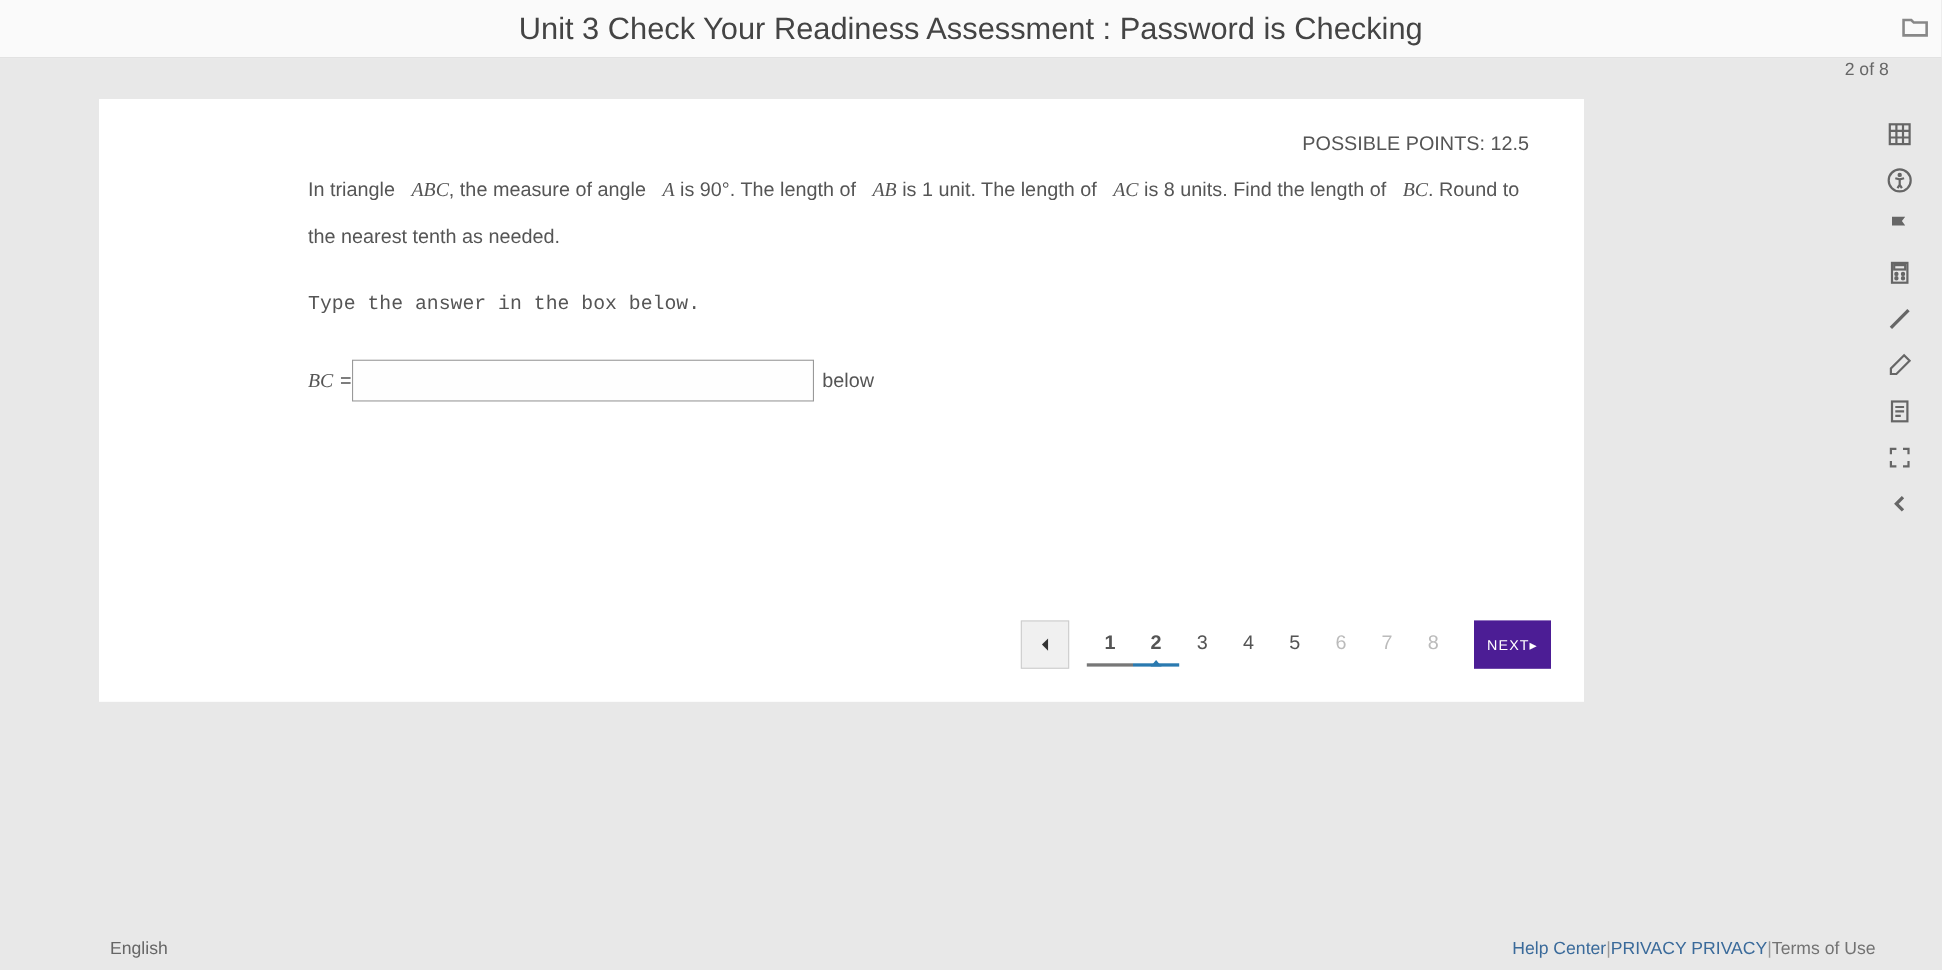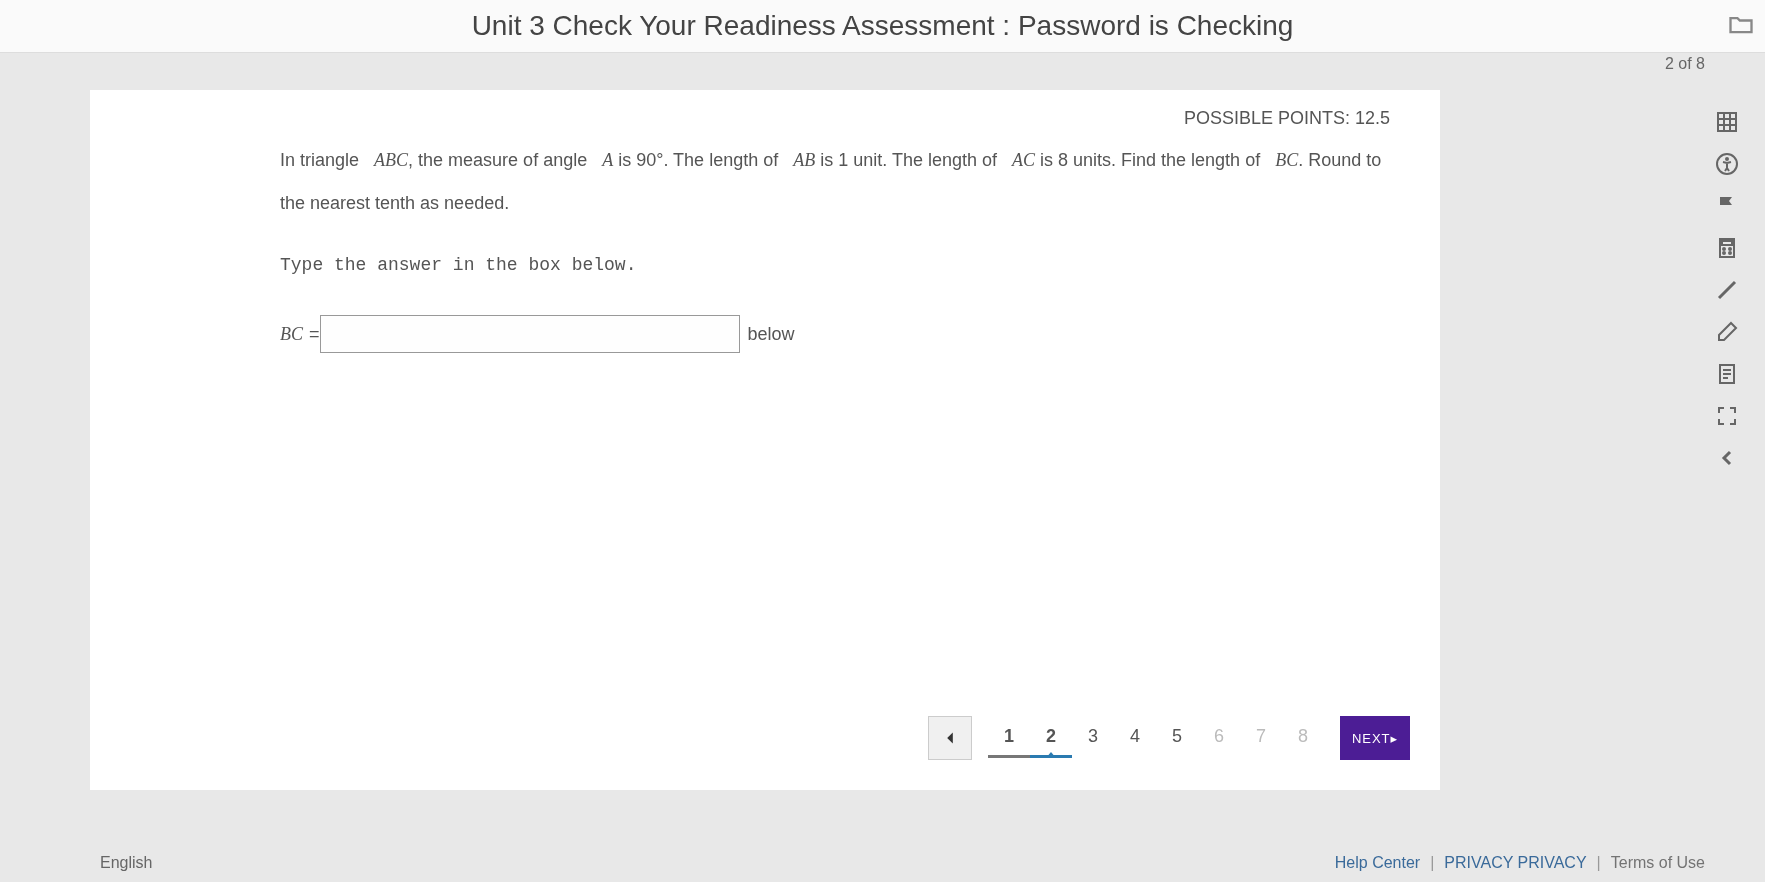--- a/index.html
+++ b/index.html
@@ -14,33 +14,33 @@
 .header {
   background: #fafafa;
   padding: 10px 0;
   text-align: center;
   font-size: 28px;
   color: #444;
   border-bottom: 1px solid #ddd;
 }
 .progress {
   position: absolute;
-  right: 60px;
+  right: 48px;
   top: 55px;
   font-size: 16px;
   color: #666;
 }
 .content-area {
   position: absolute;
   left: 90px;
   top: 90px;
   width: 1350px;
-  height: 700px;
+  height: 548px;
   background: #fff;
-  padding: 18px 30px 30px 190px;
+  padding: 30px 30px 30px 190px;
 }
 .points {
   text-align: right;
   font-size: 18px;
   color: #555;
   margin-bottom: 10px;
   margin-right: 20px;
 }
 .question-text {
   font-size: 18px;
@@ -151,21 +151,21 @@
   position: absolute;
   bottom: 10px;
   left: 0;
   width: 100%;
   display: flex;
   justify-content: space-between;
   padding: 0 60px 0 100px;
   font-size: 16px;
   color: #666;
 }
-.footer-right { display: flex; gap: 10px; align-items: center; }
+.footer-right { display: flex; align-items: center; }
 .footer-right a { color: #3a6a9a; text-decoration: none; cursor: pointer; }
 .footer-right .sep { color: #999; }
 .footer-right .terms { color: #737373; }
 .folder-icon {
   position: absolute;
   right: 10px;
   top: 10px;
   width: 28px;
   height: 22px;
   color: #888;

